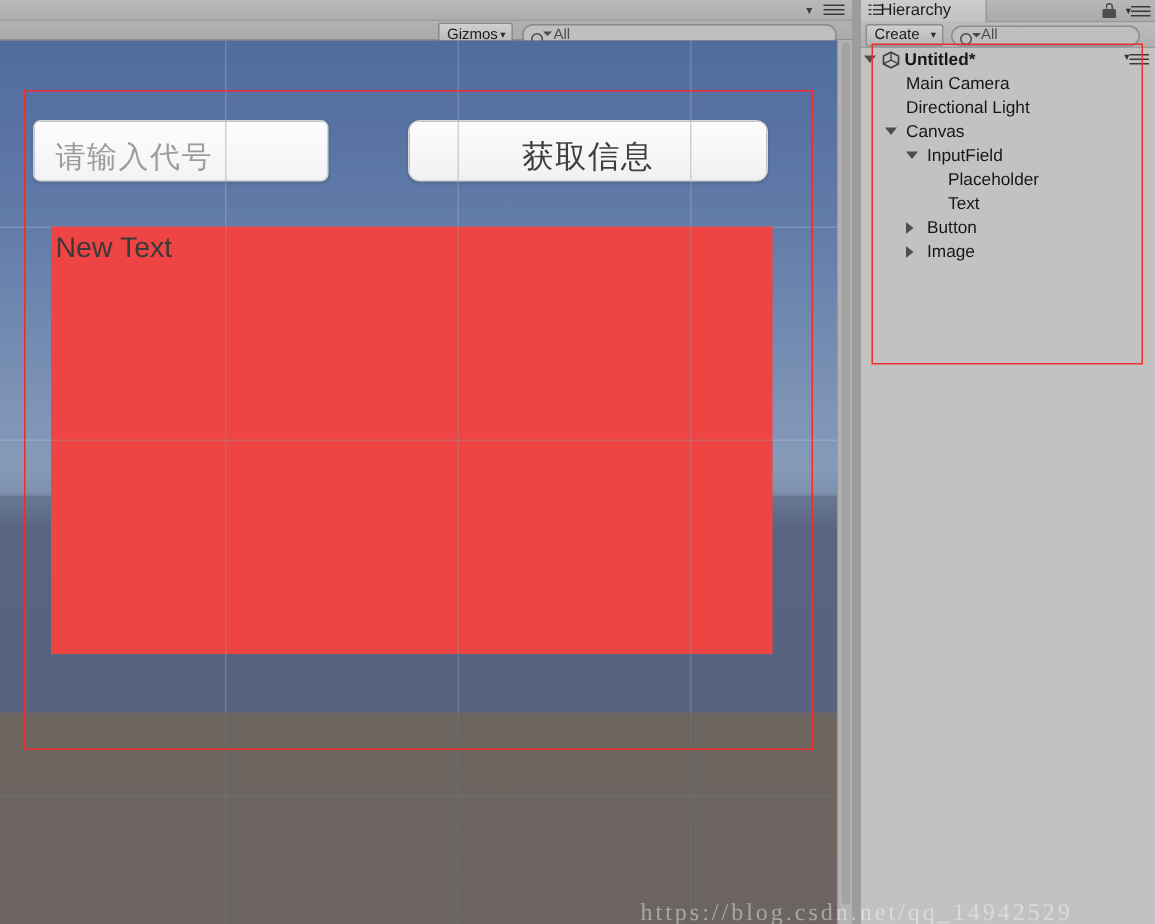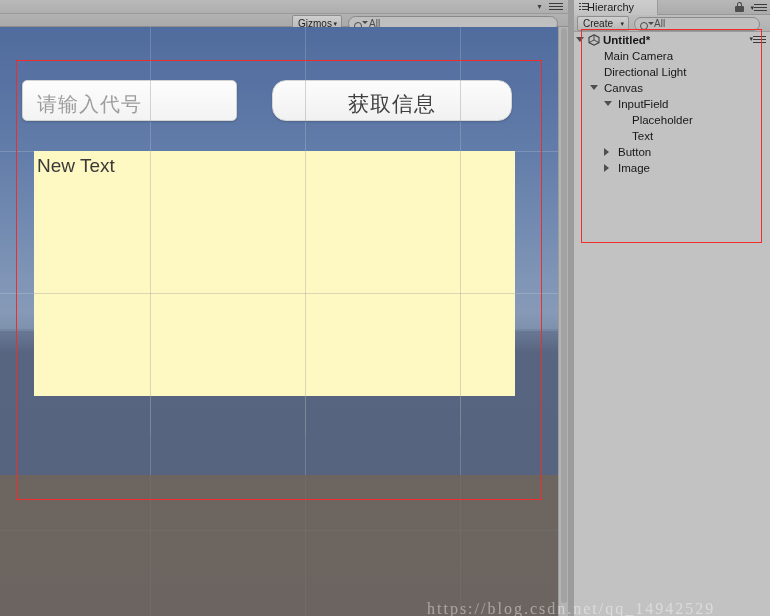--- a/index.html
+++ b/index.html
@@ -180,59 +180,59 @@
     width: 558px; height: 1px;
     background: rgba(255,255,255,0.17);
   }
   .grid-v.dark { background: rgba(120,120,120,0.35); }
   .grid-h.dark { background: rgba(120,120,120,0.35); }
 
   
   .ui-input {
     position: absolute;
     left: 22px; top: 53px;
-    width: 215px; height: 41px;
+    width: 197px; height: 41px;
     background: linear-gradient(180deg, #fdfdfd, #f3f3f3);
     border: 1px solid #d2d2d2;
     border-radius: 5px;
     box-sizing: border-box;
     box-shadow: 0 1px 2px rgba(0,0,0,0.18);
   }
   .ui-input-placeholder {
     position: absolute;
     left: 14px; top: 10px;
     font-size: 20px;
     color: #9d9d9d;
     font-family: "DejaVu Sans", "Liberation Sans", sans-serif;
     letter-spacing: 1px;
   }
   .ui-button {
     position: absolute;
     left: 272px; top: 53px;
     width: 240px; height: 41px;
     background: linear-gradient(180deg, #fcfcfc, #f1f1f1);
     border: 1px solid #d6d6d6;
-    border-radius: 14px;
+    border-radius: 8px;
     box-sizing: border-box;
     box-shadow: 0 1px 2px rgba(0,0,0,0.18);
   }
   .ui-button-label {
     position: absolute;
     left: 0; right: 0; top: 9px;
     text-align: center;
     font-size: 21px;
     color: #3f3f3f;
     font-family: "DejaVu Sans", "Liberation Sans", sans-serif;
     letter-spacing: 1px;
   }
   .ui-text-panel {
     position: absolute;
     left: 34px; top: 124px;
-    width: 481px; height: 245px;
-    background: #fef9c3;
+    width: 481px; height: 285px;
+    background: #ef4444;
   }
   .ui-text-label {
     position: absolute;
     left: 3px; top: 4px;
     font-size: 19px;
     color: #3a3a3a;
     font-family: "Liberation Sans", sans-serif;
   }
 
   

